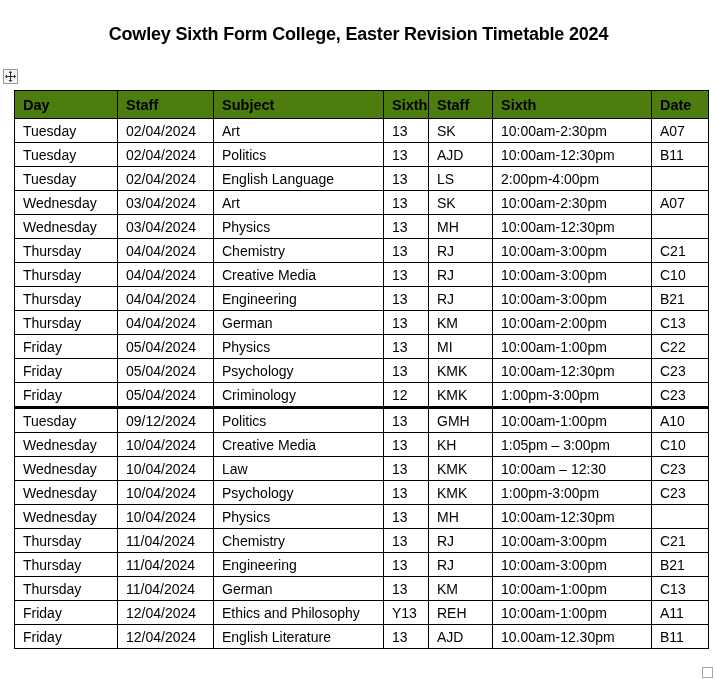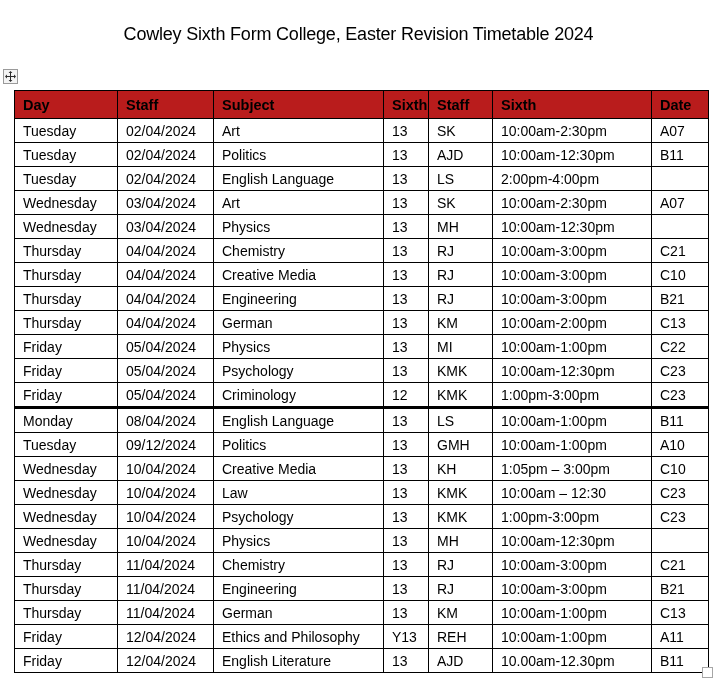--- a/index.html
+++ b/index.html
@@ -12,21 +12,21 @@
     font-family: "Liberation Sans", "DejaVu Sans", sans-serif;
     color: #000;
   }
   .doc-title {
     position: absolute;
     top: 24px;
     left: 0;
     width: 717px;
     text-align: center;
     font-size: 18px;
-    font-weight: normal;
+    font-weight: bold;
     letter-spacing: -0.2px;
     margin: 0;
   }
   .move-handle {
     position: absolute;
     left: 3px;
     top: 69px;
     width: 13px;
     height: 13px;
     border: 1px solid #9a9a9a;
@@ -47,21 +47,21 @@
   }
   table.timetable th, table.timetable td {
     border: 1px solid #000;
     padding: 0 4px 0 8px;
     text-align: left;
     vertical-align: middle;
     white-space: nowrap;
     overflow: hidden;
   }
   table.timetable th {
-    background: #b91c1c;
+    background: #4d7c0f;
     font-weight: bold;
     height: 27px;
     font-size: 14.5px;
   }
   table.timetable td { height: 23px; }
   tr.thick-bottom td { border-bottom: 3px solid #000; }
   .resize-handle {
     position: absolute;
     left: 702px;
     top: 667px;
@@ -209,29 +209,20 @@
         <tr class="thick-bottom">
           <td>Friday</td>
           <td>05/04/2024</td>
           <td>Criminology</td>
           <td>12</td>
           <td>KMK</td>
           <td>1:00pm-3:00pm</td>
           <td>C23</td>
         </tr>
         <tr>
-          <td>Monday</td>
-          <td>08/04/2024</td>
-          <td>English Language</td>
-          <td>13</td>
-          <td>LS</td>
-          <td>10:00am-1:00pm</td>
-          <td>B11</td>
-        </tr>
-        <tr>
           <td>Tuesday</td>
           <td>09/12/2024</td>
           <td>Politics</td>
           <td>13</td>
           <td>GMH</td>
           <td>10:00am-1:00pm</td>
           <td>A10</td>
         </tr>
         <tr>
           <td>Wednesday</td>

